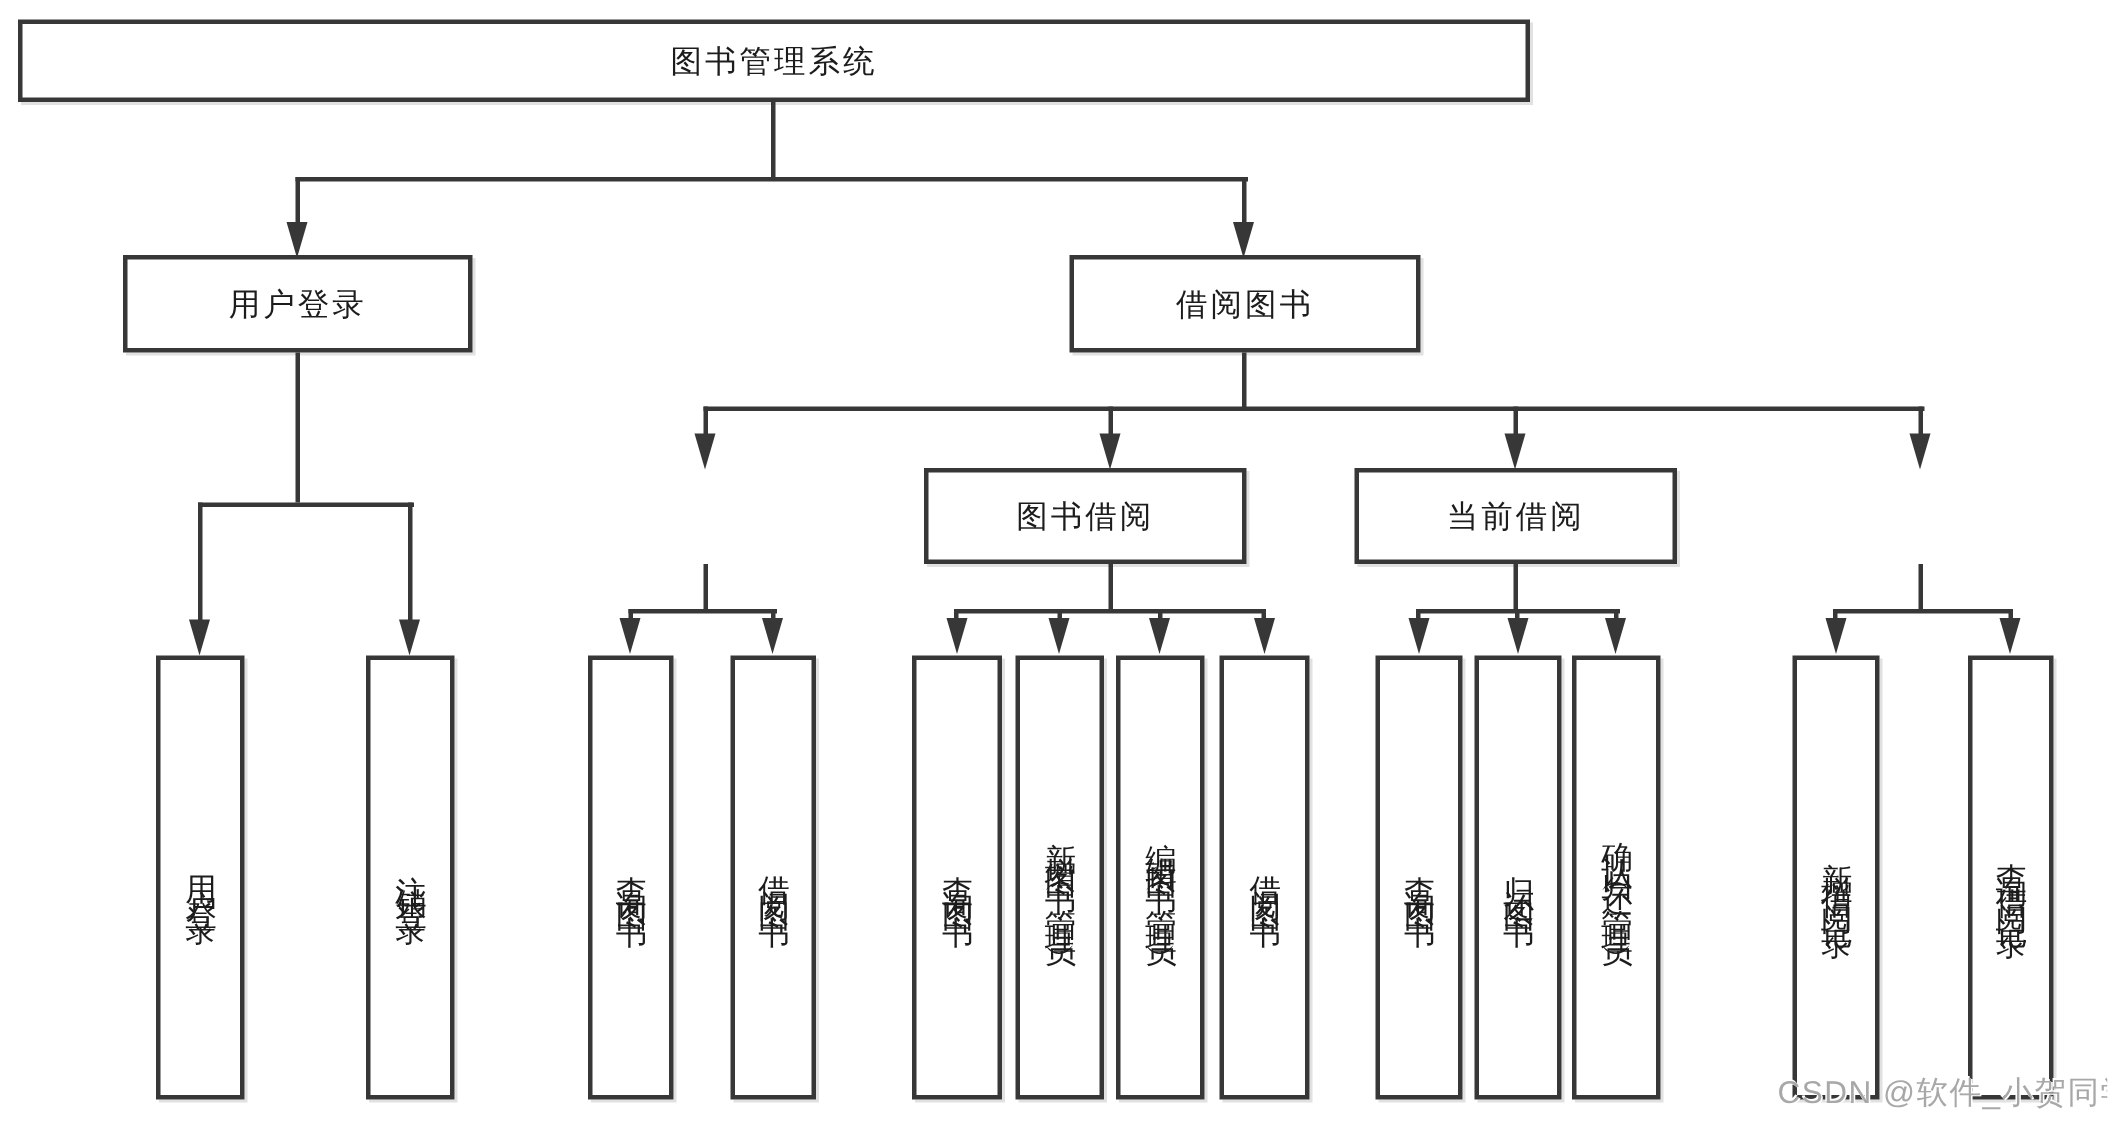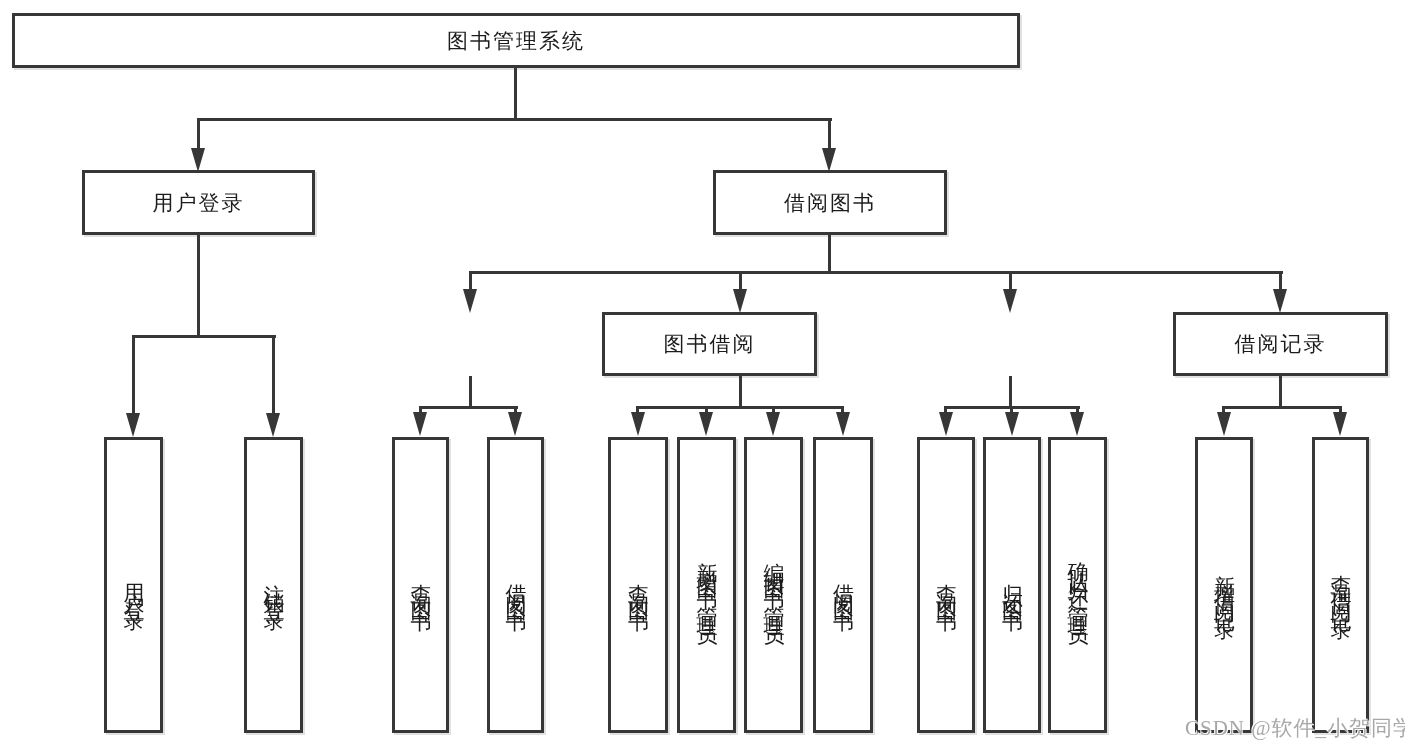--- a/index.html
+++ b/index.html
@@ -8,21 +8,21 @@
     --bg: #ffffff;
     --wm: #a8a8a8;
   }
   html, body { margin: 0; padding: 0; background: var(--bg); }
   #canvas {
     position: relative;
     width: 1405px;
     height: 747px;
     background: var(--bg);
     overflow: hidden;
-    font-family: Liberation Serif, serif;
+    font-family: Liberation Sans, sans-serif;
     color: var(--text);
   }
   .box {
     position: absolute;
     box-sizing: border-box;
     background: #fff;
     border: 3px solid var(--line);
     display: flex;
     align-items: center;
     justify-content: center;
@@ -88,22 +88,22 @@
   <div class="hline" style="left:469px; top:271px; width:814px;"></div>
   <div class="vline" style="left:469px; top:271px; height:21px;"></div>
   <div class="arrow" style="left:463px; top:289px;"></div>
   <div class="vline" style="left:739px; top:271px; height:21px;"></div>
   <div class="arrow" style="left:733px; top:289px;"></div>
   <div class="vline" style="left:1009px; top:271px; height:21px;"></div>
   <div class="arrow" style="left:1003px; top:289px;"></div>
   <div class="vline" style="left:1279px; top:271px; height:21px;"></div>
   <div class="arrow" style="left:1273px; top:289px;"></div>
 
-  <div class="box hbox" style="left:602px; top:312px; width:215px; height:64px;">图书借阅</div>
-  <div class="box hbox" style="left:1173px; top:312px; width:215px; height:64px;">借阅记录</div>
+  <div class="box hbox" style="left:616px; top:312px; width:215px; height:64px;">图书借阅</div>
+  <div class="box hbox" style="left:903px; top:312px; width:215px; height:64px;">当前借阅</div>
 
   <div class="vline" style="left:469px; top:376px; height:31px;"></div>
   <div class="hline" style="left:419px; top:406px; width:99px;"></div>
   <div class="vline" style="left:419px; top:406px; height:10px;"></div>
   <div class="arrow" style="left:413px; top:412px;"></div>
   <div class="vline" style="left:514px; top:406px; height:10px;"></div>
   <div class="arrow" style="left:508px; top:412px;"></div>
 
   <div class="vline" style="left:739px; top:376px; height:31px;"></div>
   <div class="hline" style="left:636px; top:406px; width:208px;"></div>

